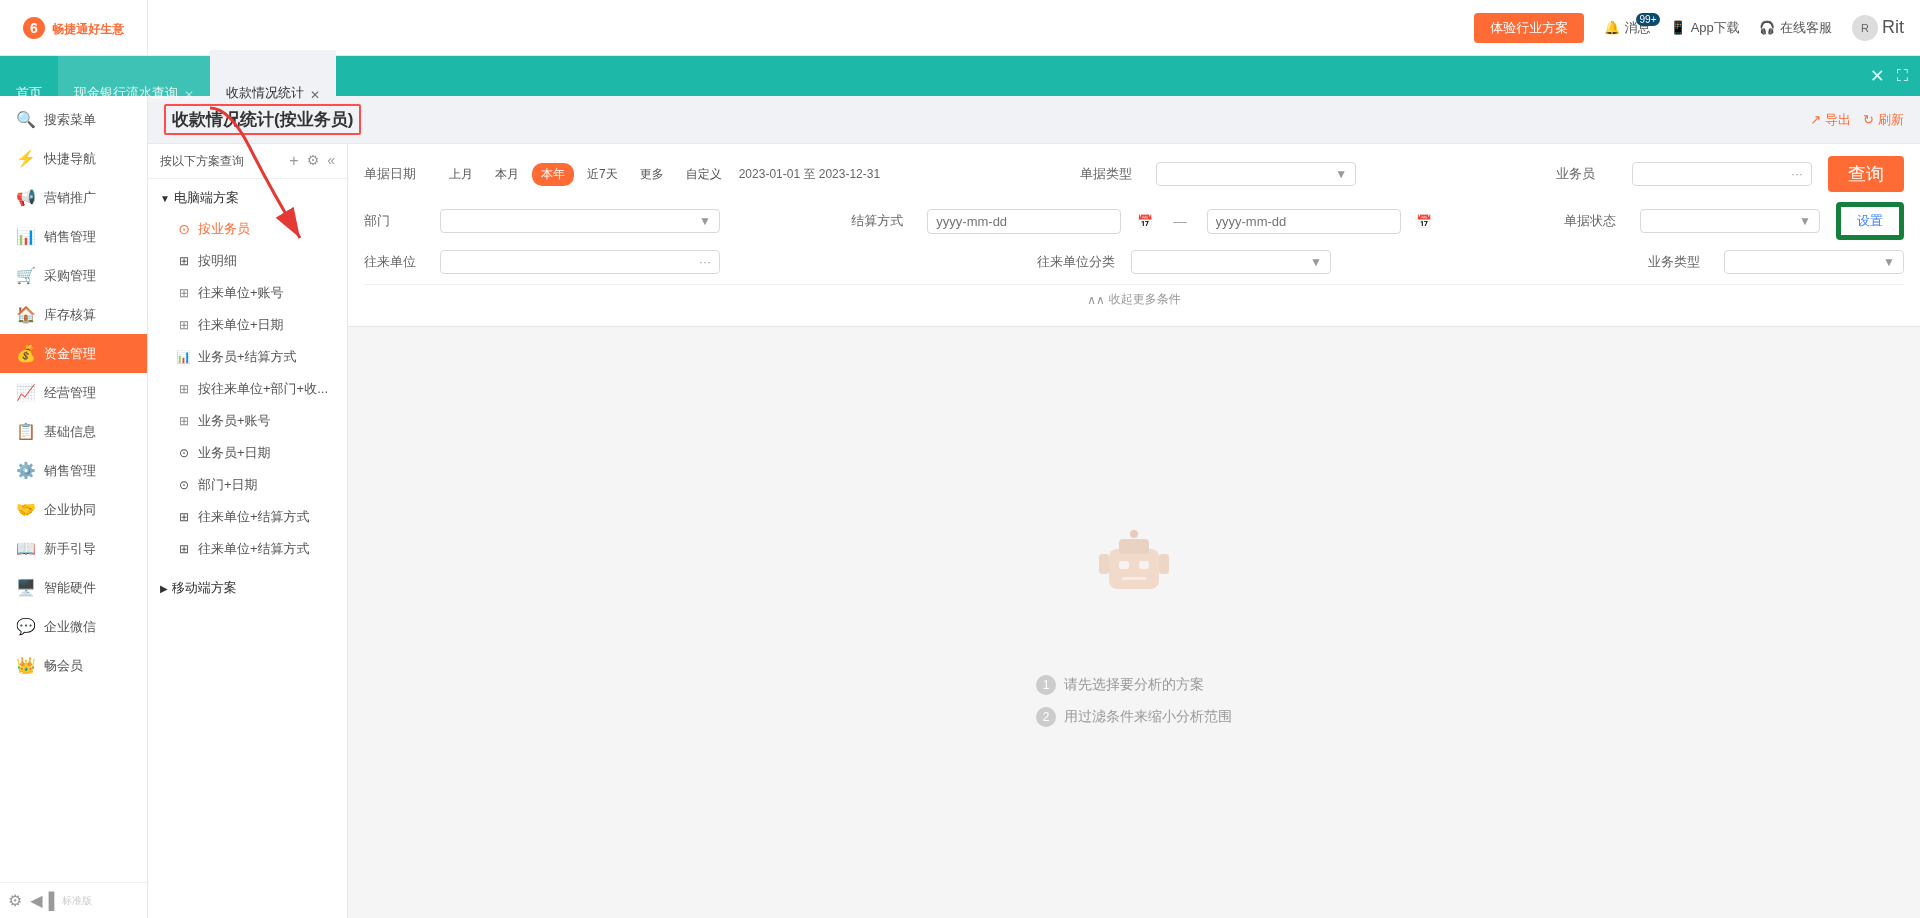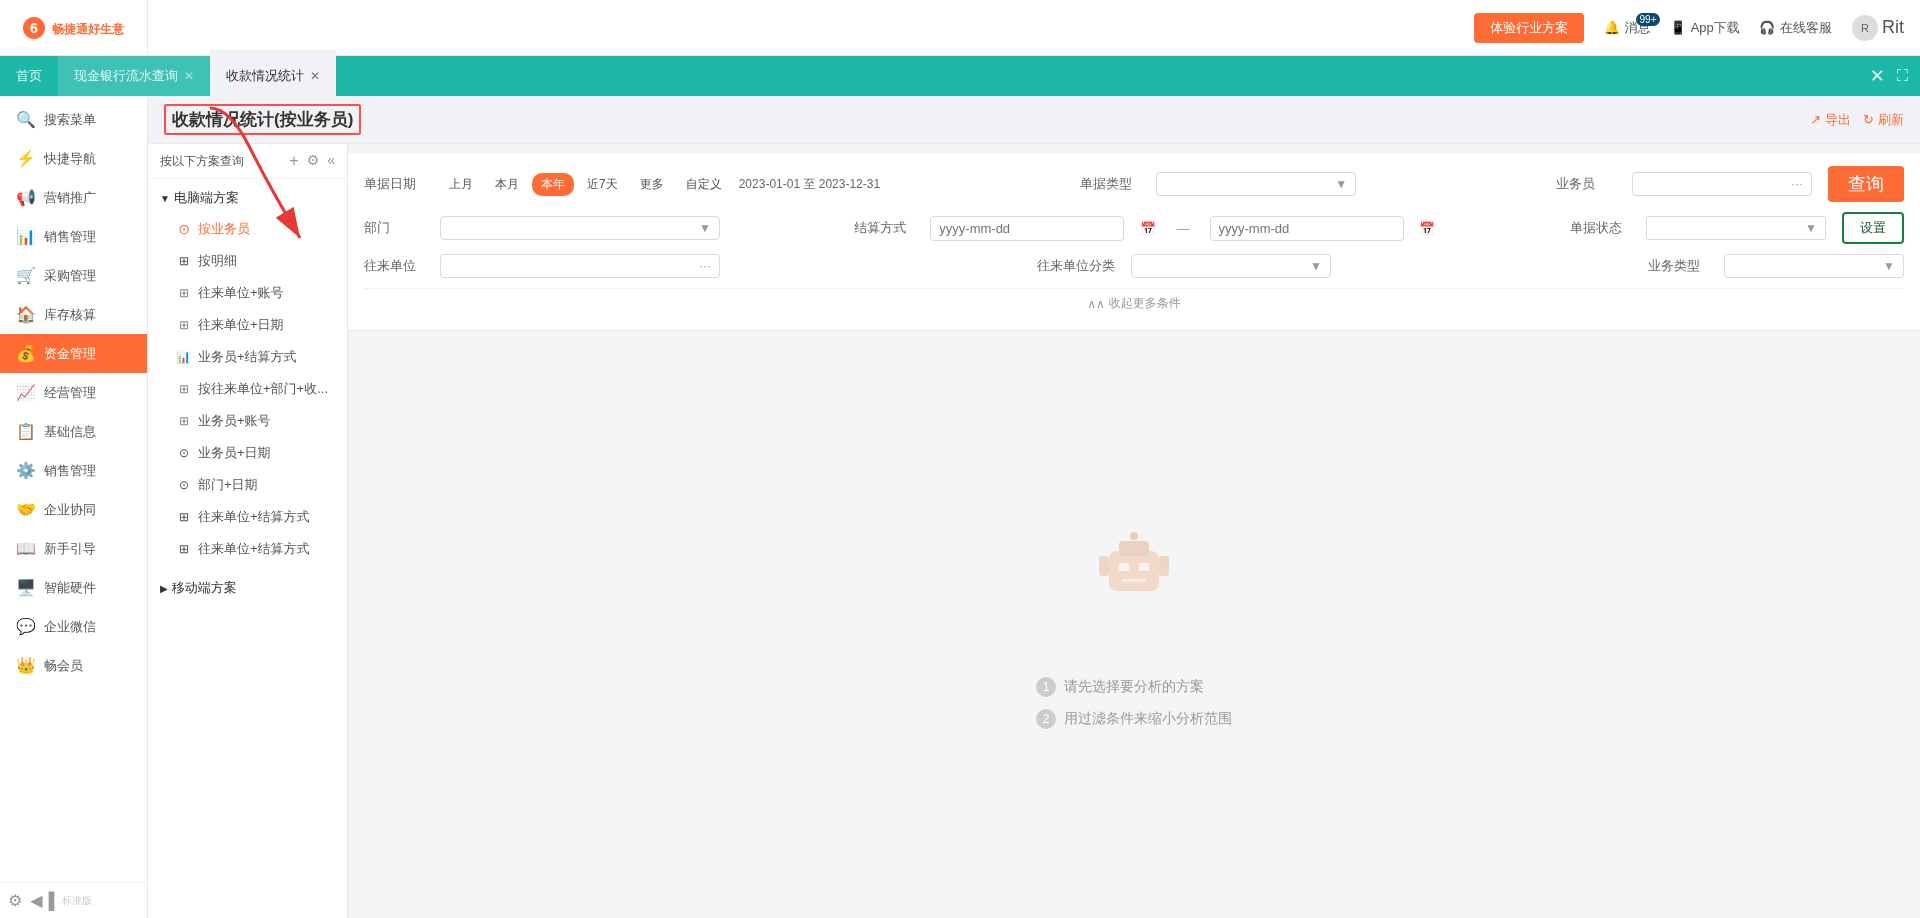--- a/index.html
+++ b/index.html
@@ -10,21 +10,21 @@
       height: 40px;
       background: #1db8a8;
       display: flex;
       align-items: center;
       padding: 0 0 0 0;
       position: relative;
     }
     .tab-item {
       height: 52px;
       display: flex;
-      align-items: center;
+      align-items: flex-end;
       padding: 0 16px;
       cursor: pointer;
       color: rgba(255,255,255,0.85);
       font-size: 13px;
       position: relative;
       white-space: nowrap;
     }
     .tab-item.active {
       background: #f0f2f5;
       color: #333;
@@ -140,22 +140,22 @@
       background: #ff6b35;
       color: #fff;
       border: none;
       border-radius: 4px;
       padding: 6px 20px;
       cursor: pointer;
       font-size: 18px;
     }
     .set-btn {
       background: #fff;
-      color: #14532d;
-      border: 2px solid #15803d;
+      color: #3b82f6;
+      border: 5px solid #15803d;
       border-radius: 4px;
       padding: 5px 16px;
       cursor: pointer;
       font-size: 13px;
     }
     .collapse-btn {
       display: flex;
       align-items: center;
       justify-content: center;
       color: #999;
@@ -341,21 +341,20 @@
       flex: 1;
       display: flex;
       overflow: hidden;
     }
 
     .filter-and-content {
       flex: 1;
       display: flex;
       flex-direction: column;
       overflow: hidden;
-      margin-top: 10px;
     }
 
     
     .red-arrow-container {
       position: absolute;
       top: 88px;
       left: 150px;
       width: 260px;
       height: 200px;
       pointer-events: none;

